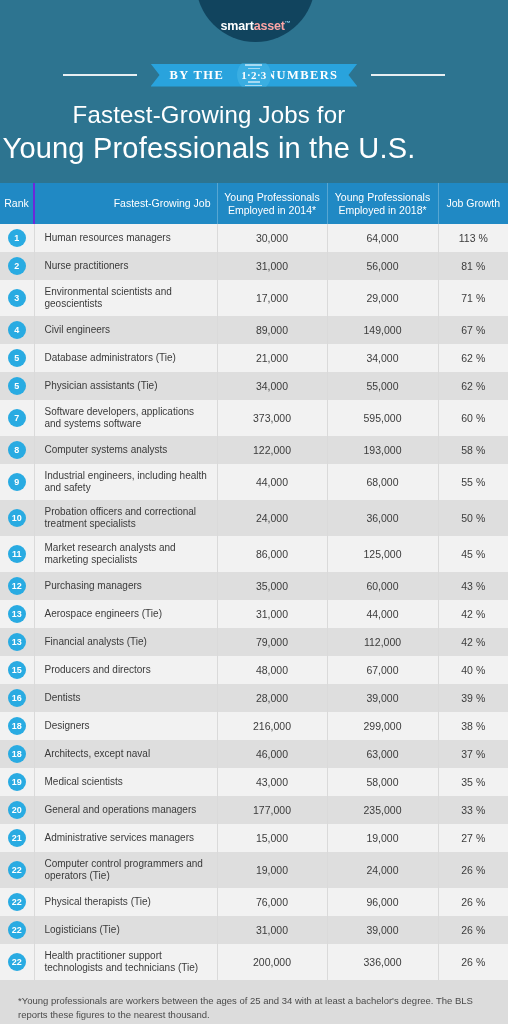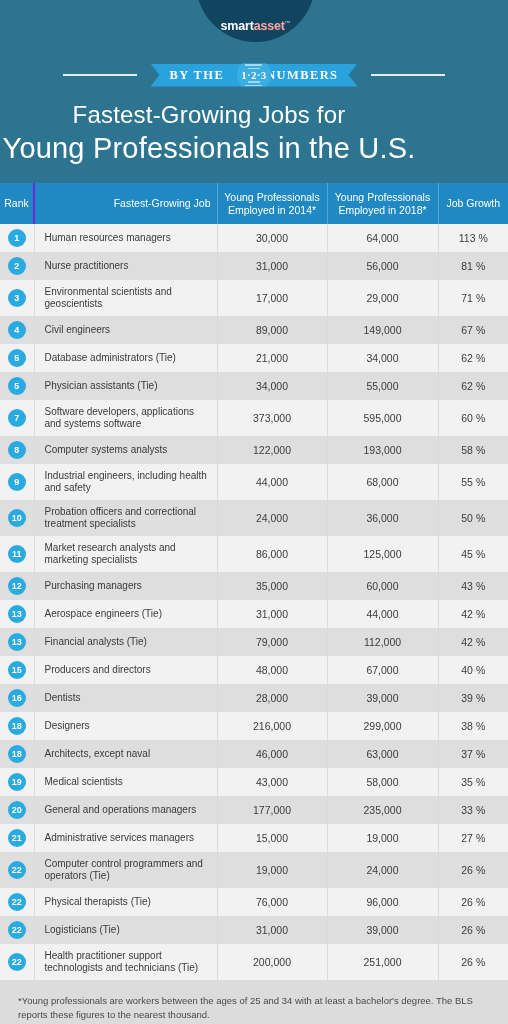--- a/index.html
+++ b/index.html
@@ -430,21 +430,21 @@
           <td class="c-rank"><span class="rank-badge">22</span></td>
           <td class="c-job">Logisticians (Tie)</td>
           <td class="c-num c-2014">31,000</td>
           <td class="c-num c-2018">39,000</td>
           <td class="c-num c-grow">26 %</td>
         </tr>
         <tr class="odd">
           <td class="c-rank"><span class="rank-badge">22</span></td>
           <td class="c-job">Health practitioner support technologists and technicians (Tie)</td>
           <td class="c-num c-2014">200,000</td>
-          <td class="c-num c-2018">251,000</td>
+          <td class="c-num c-2018">336,000</td>
           <td class="c-num c-grow">26 %</td>
         </tr>
       </tbody>
   </table>
 </div>
 
 <div class="footnote">
   <p>*Young professionals are workers between the ages of 25 and 34 with at least a bachelor's degree. The BLS reports these figures to the nearest thousand.</p>
 
 </div>

